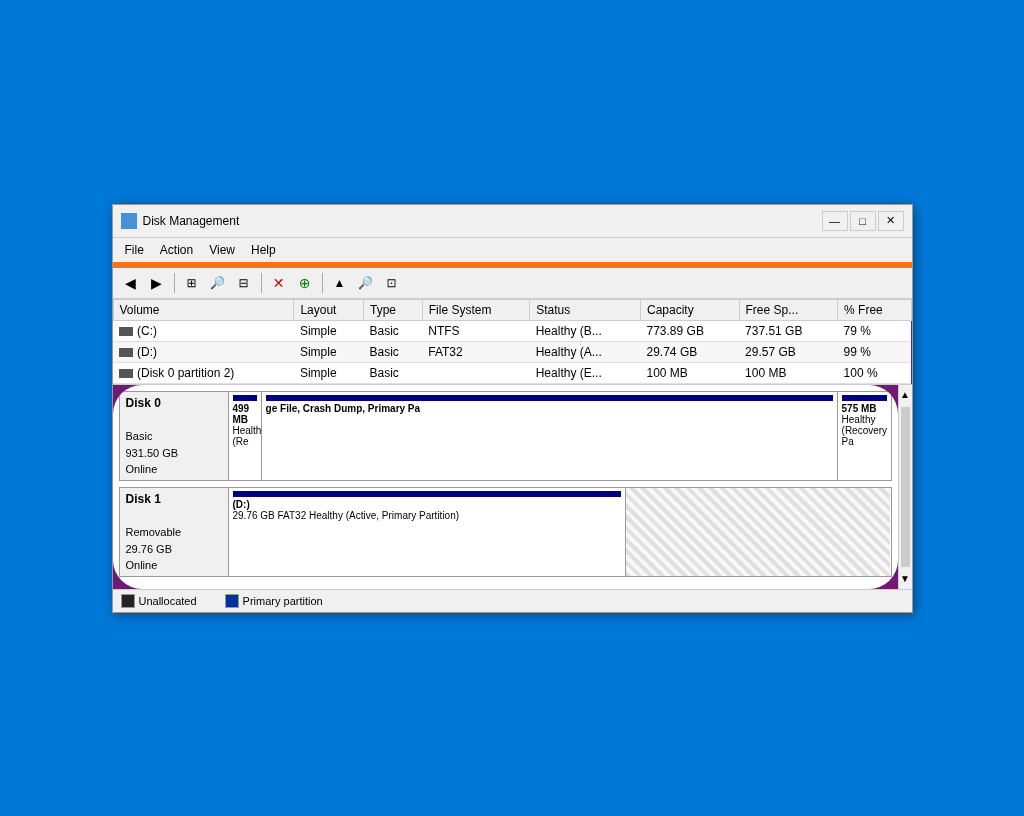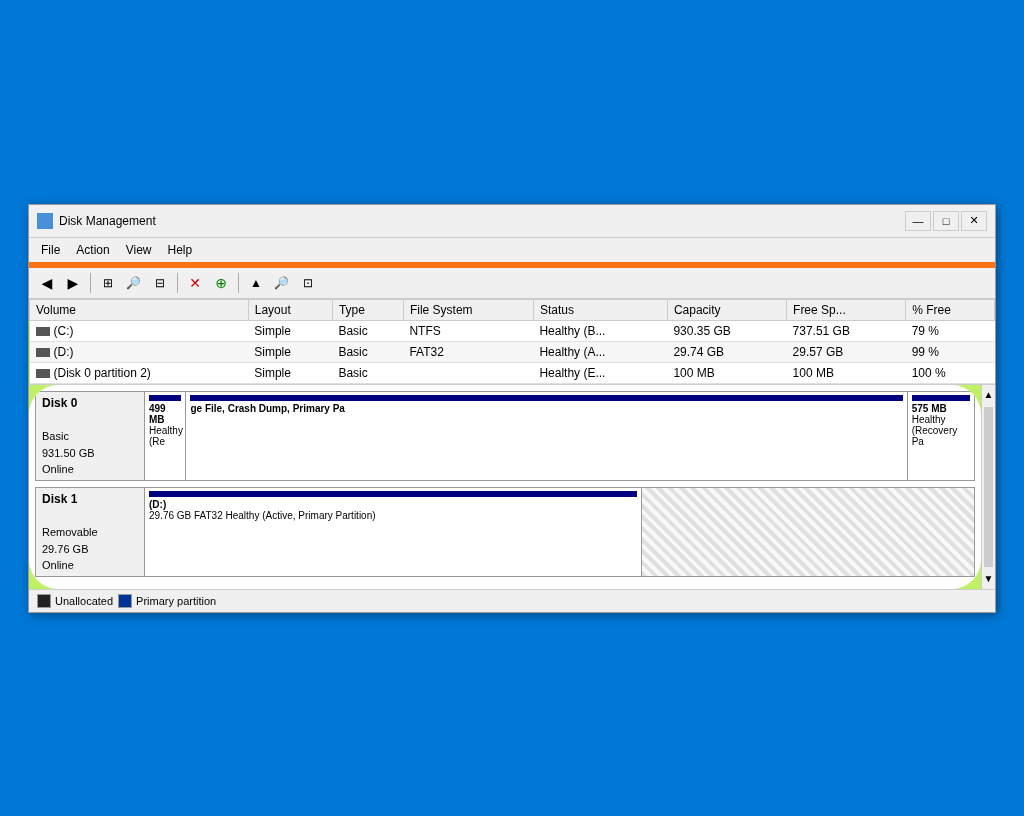--- a/index.html
+++ b/index.html
@@ -6,22 +6,22 @@
     body {
       background: #0078d7;
       display: flex;
       justify-content: center;
       align-items: center;
       min-height: 100vh;
       font-family: 'Segoe UI', Tahoma, Geneva, Verdana, sans-serif;
       font-size: 12px;
     }
     .window {
-      width: 968px;
-      background: #bef264;
+      width: 801px;
+      background: #701a75;
       border: 1px solid #999;
       box-shadow: 2px 2px 10px rgba(0,0,0,0.4);
       display: flex;
       flex-direction: column;
     }
     .title-bar {
       background: #f0f0f0;
       display: flex;
       align-items: center;
       justify-content: space-between;
@@ -186,21 +186,21 @@
       flex-direction: column;
     }
     .scrollbar-thumb {
       background: #ccc;
       flex: 1;
       margin: 2px;
     }
     .legend-bar {
       display: flex;
       align-items: flex-start;
-      gap: 5px;
+      gap: 28px;
       padding: 4px 8px;
       border-top: 1px solid #ccc;
       font-size: 11px;
       background: #f0f0f0;
     }
     .legend-item {
       display: flex;
       align-items: center;
       gap: 4px;
     }
@@ -277,21 +277,21 @@
             <th>% Free</th>
           </tr>
         </thead>
         <tbody id="volumes-tbody">
         <tr>
     <td><span style="display:inline-block;width:14px;height:9px;background:#555;margin-right:4px;vertical-align:middle;"></span>(C:)</td>
     <td>Simple</td>
     <td>Basic</td>
     <td>NTFS</td>
     <td>Healthy (B...</td>
-    <td>930.35 GB</td>
+    <td>773.89 GB</td>
     <td>737.51 GB</td>
     <td>79 %</td>
   </tr>
             <tr>
     <td><span style="display:inline-block;width:14px;height:9px;background:#555;margin-right:4px;vertical-align:middle;"></span>(D:)</td>
     <td>Simple</td>
     <td>Basic</td>
     <td>FAT32</td>
     <td>Healthy (A...</td>
     <td>29.74 GB</td>

